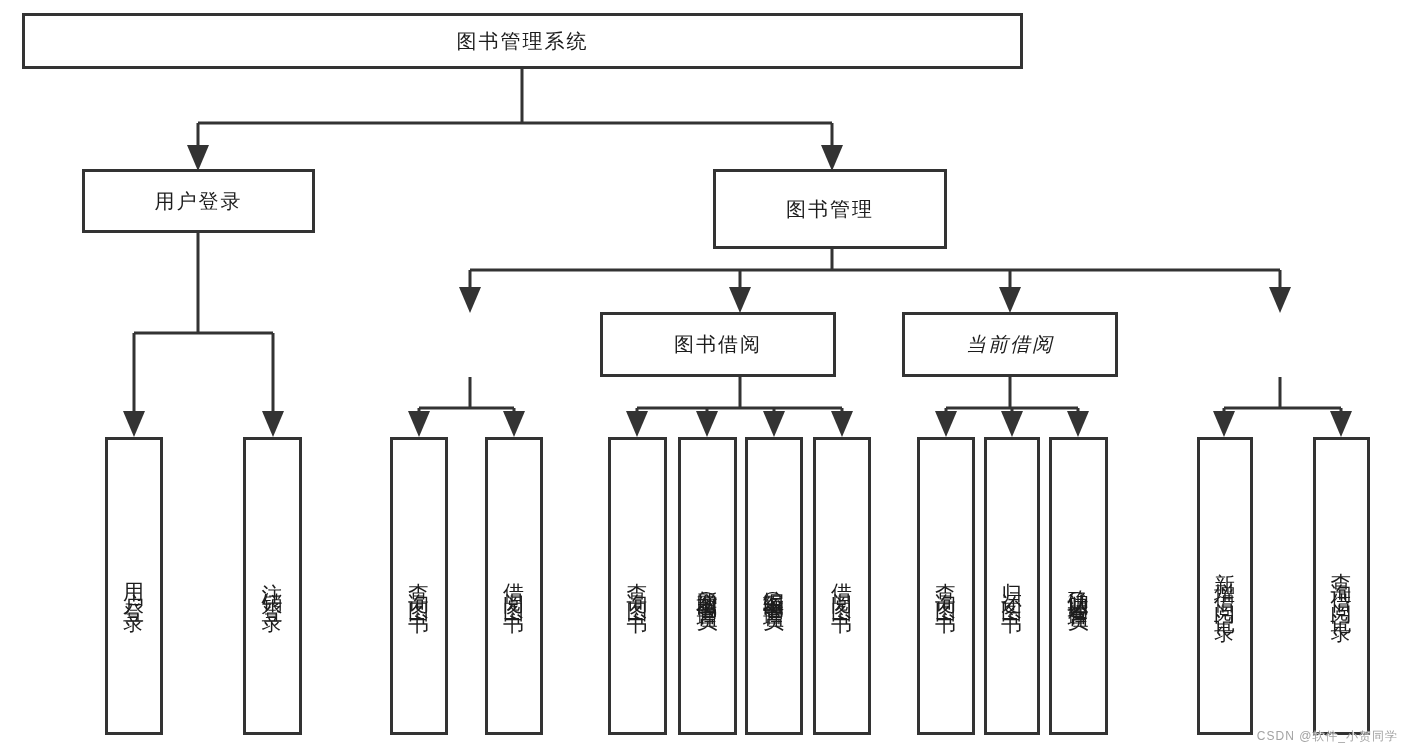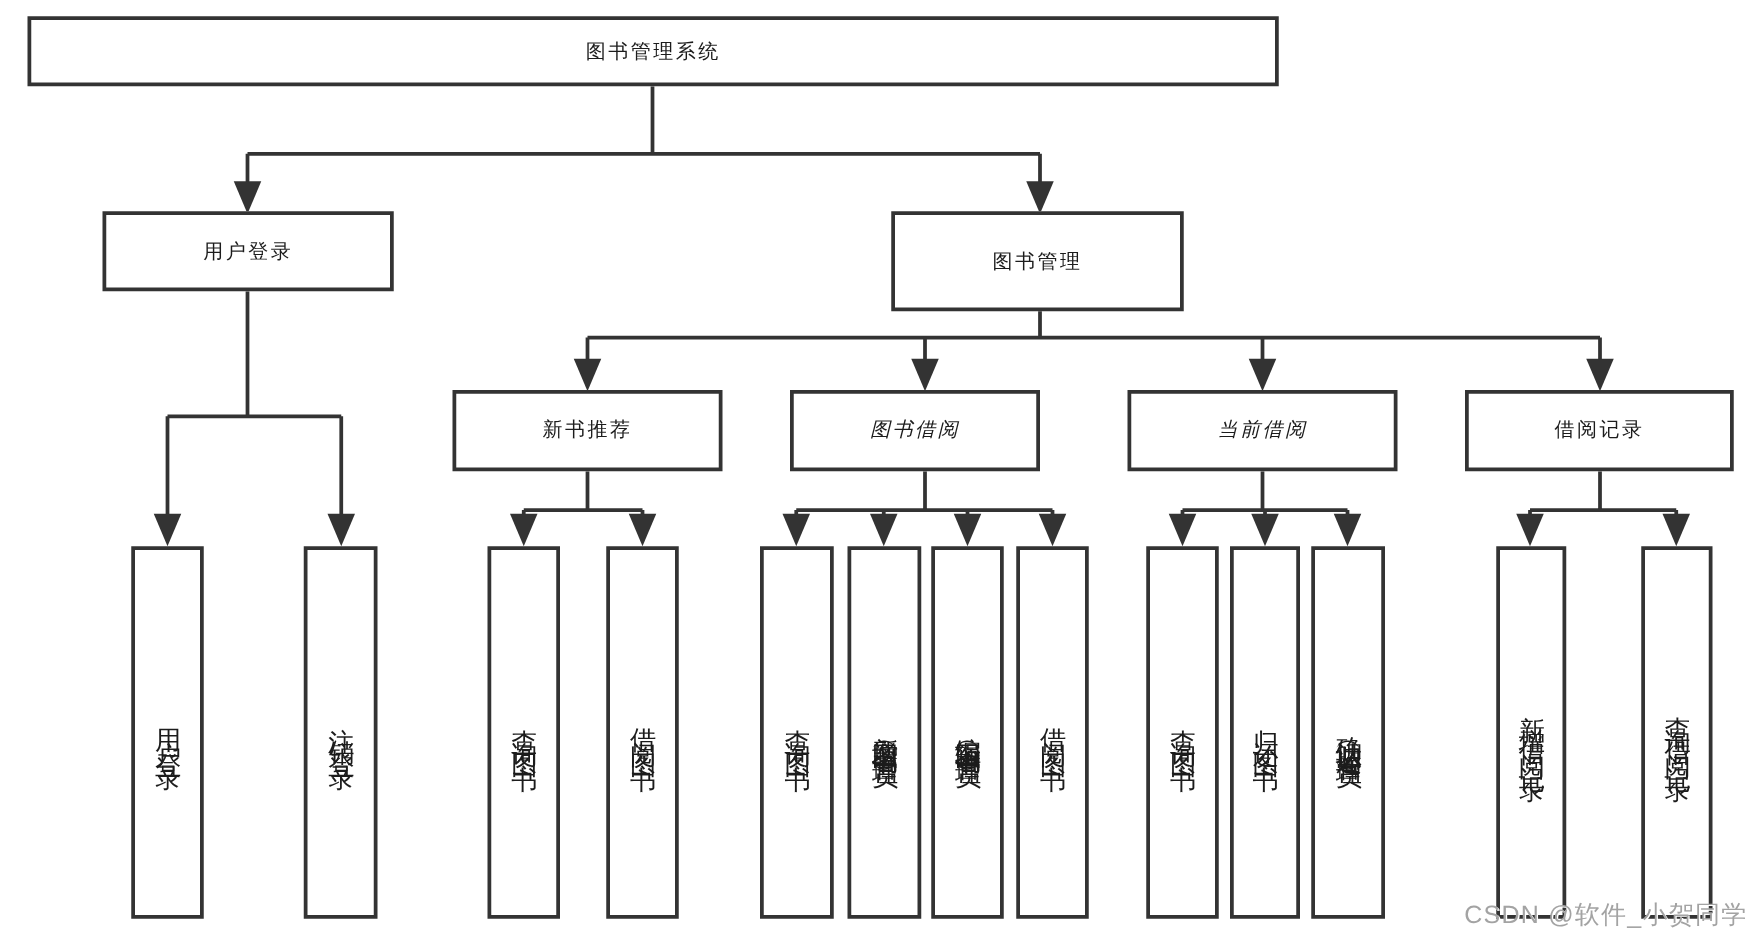--- a/index.html
+++ b/index.html
@@ -20,38 +20,38 @@
     position: absolute;
     box-sizing: border-box;
     border: 3px solid #333333;
     background: #ffffff;
     display: flex;
     align-items: center;
     justify-content: center;
     color: #1c1c1c;
   }
   .hbox span {
-    font-size: 16px;
+    font-size: 20px;
     letter-spacing: 2px;
     white-space: nowrap;
   }
   .vbox span {
     writing-mode: vertical-rl;
     text-orientation: mixed;
     font-size: 21px;
     letter-spacing: 10px;
     line-height: 1;
     white-space: nowrap;
   }
   .vbox.tight span { letter-spacing: 3px; }
   .watermark {
     position: absolute;
     right: 7px;
     bottom: 2px;
-    font-size: 20px;
+    font-size: 12px;
     color: #a3a3a3;
     letter-spacing: 1px;
     text-shadow: 1px 1px 0 #ffffff;
     white-space: nowrap;
   }
 </style>
 </head>
 <body>
 
 <div class="canvas">
@@ -100,31 +100,25 @@
     <span>图书管理系统</span>
   </div>
 
   <div class="box hbox" style="left:82px; top:169px; width:233px; height:64px;">
     <span>用户登录</span>
   </div>
   <div class="box hbox" style="left:713px; top:169px; width:234px; height:80px;">
     <span>图书管理</span>
   </div>
 
-  <div class="box hbox" style="left:362px; top:312px; width:216px; height:65px;">
-    <span>新书推荐</span>
-  </div>
-  <div class="box hbox" style="left:632px; top:312px; width:200px; height:65px;font-style:italic;">
+  <div class="box hbox" style="left:600px; top:312px; width:236px; height:65px;">
     <span>图书借阅</span>
   </div>
   <div class="box hbox" style="left:902px; top:312px; width:216px; height:65px;font-style:italic;">
     <span>当前借阅</span>
-  </div>
-  <div class="box hbox" style="left:1172px; top:312px; width:215px; height:65px;">
-    <span>借阅记录</span>
   </div>
 
   <div class="box vbox" style="left:105px; top:437px; width:58px; height:298px;">
     <span>用户登录</span>
   </div>
   <div class="box vbox" style="left:243px; top:437px; width:59px; height:298px;">
     <span>注销登录</span>
   </div>
 
   <div class="box vbox" style="left:390px; top:437px; width:58px; height:298px;">

